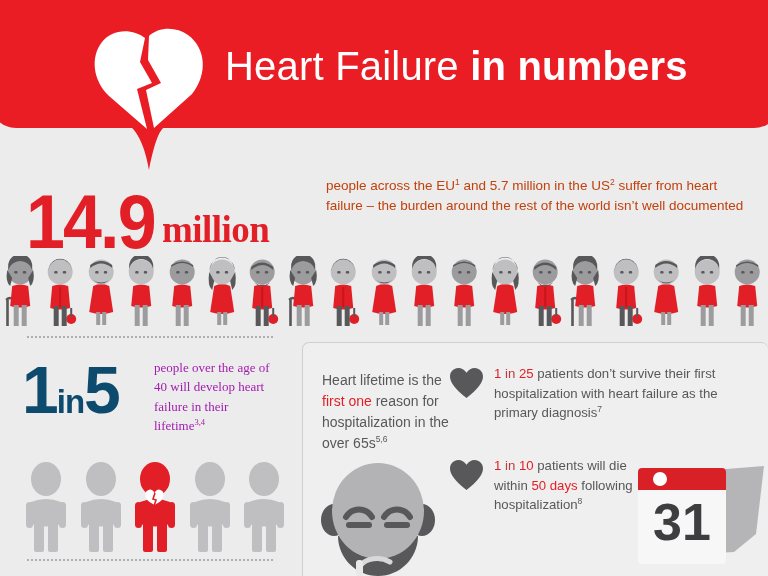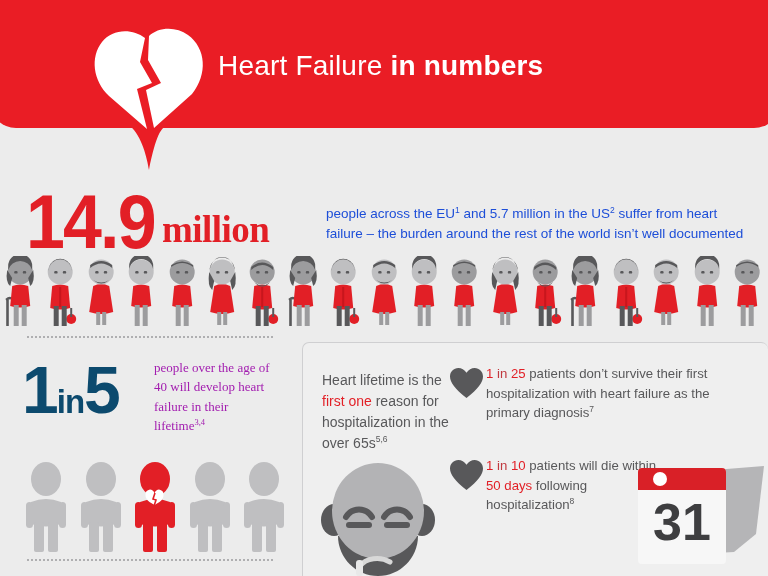--- a/index.html
+++ b/index.html
@@ -26,22 +26,22 @@
   }
   .tail svg { display:block; }
 
   .logo-heart {
     position:absolute; left:88px; top:26px;
     width:124px; height:104px;
   }
   .logo-heart svg { display:block; width:100%; height:100%; }
 
   .title {
-    position:absolute; left:218px; top:38px;
-    font-size:28px; line-height:56px;
+    position:absolute; left:225px; top:38px;
+    font-size:40px; line-height:56px;
     color:#FFFFFF; white-space:nowrap;
     letter-spacing:0.2px;
   }
   .title .light { font-weight:300; }
   .title .bold  { font-weight:bold; }
 
   
   .bigstat {
     position:absolute; left:26px; top:178px;
     white-space:nowrap; color:#E21F26;
@@ -50,23 +50,23 @@
     font-size:76px; font-weight:bold; letter-spacing:-2px;
     font-family:"Liberation Sans Narrow","Liberation Sans",sans-serif;
     transform:scaleX(0.92); transform-origin:left center; display:inline-block;
   }
   .bigstat .unit {
     font-size:37px; font-weight:bold; letter-spacing:-0.5px;
     position:relative; top:-6px; margin-left:-4px;font-family:Liberation Serif, serif;
   }
 
   .lead-copy {
-    position:absolute; left:326px; top:204px;
+    position:absolute; left:326px; top:176px;
     width:420px;
-    font-size:13.5px; line-height:20px; color:#1d4ed8;
+    font-size:13.5px; line-height:20px; color:#c2410c;
   }
   sup { font-size:8.5px; vertical-align:super; line-height:0; }
 
   
   .people-strip {
     position:absolute; left:0; top:252px;
     width:768px; height:76px;
     display:flex; align-items:flex-end;
     overflow:hidden;
   }
@@ -121,21 +121,21 @@
   }
   .panel-copy .red { color:#E21F26; }
 
   .oldman {
     position:absolute; left:316px; top:462px;
     width:124px; height:114px;
   }
   .oldman svg { display:block; width:100%; height:100%; }
 
   
-  .fact { position:absolute; display:flex; gap:3px; }
+  .fact { position:absolute; display:flex; gap:11px; }
   .fact-1 { left:450px; top:364px; width:300px; }
   .fact-2 { left:450px; top:456px; width:210px; }
   .heart-ico { flex:0 0 auto; width:33px; height:31px; margin-top:4px; }
   .heart-ico svg { display:block; width:100%; height:100%; }
   .fact-text { font-size:13.2px; line-height:19.6px; color:#58585A; }
   .fact-text .red { color:#E21F26; }
   .fact-text .red-soft { color:#C0393F; }
 
   
   .calendar {

